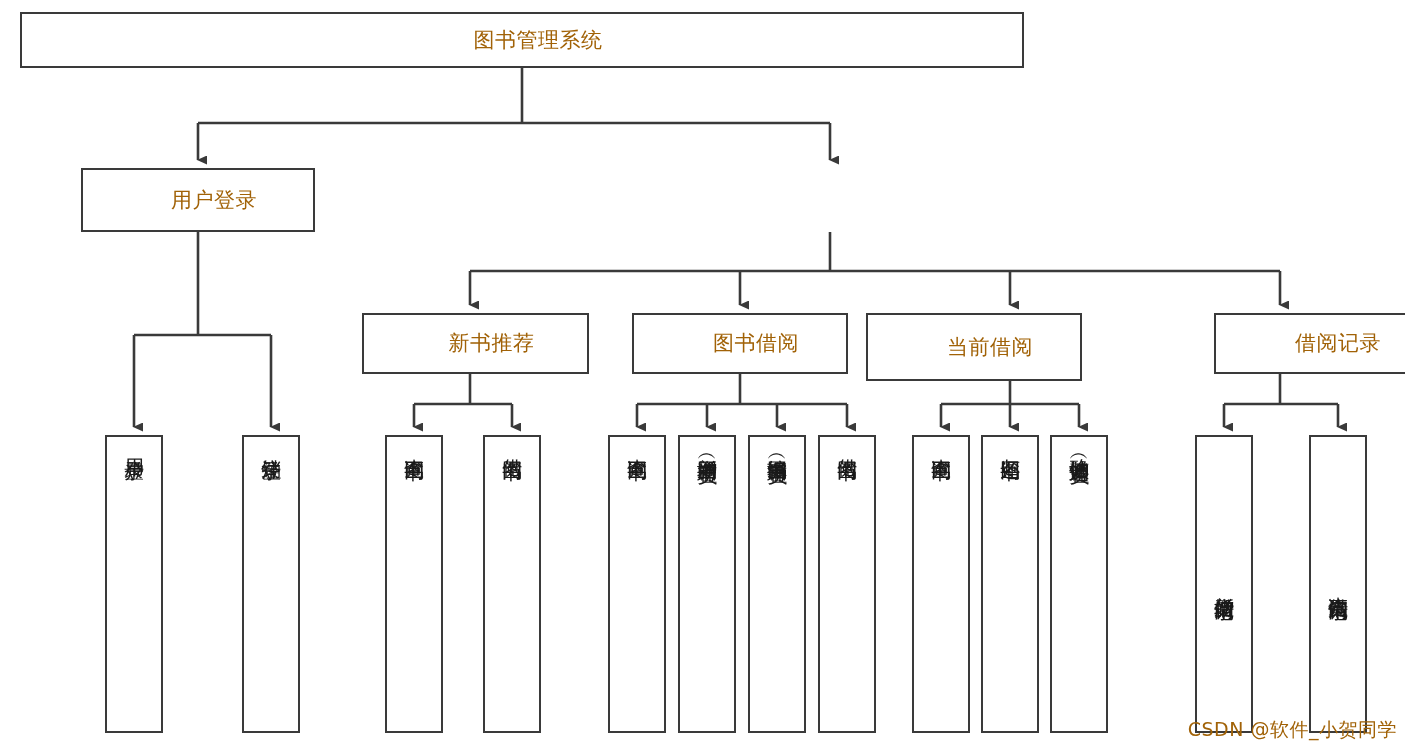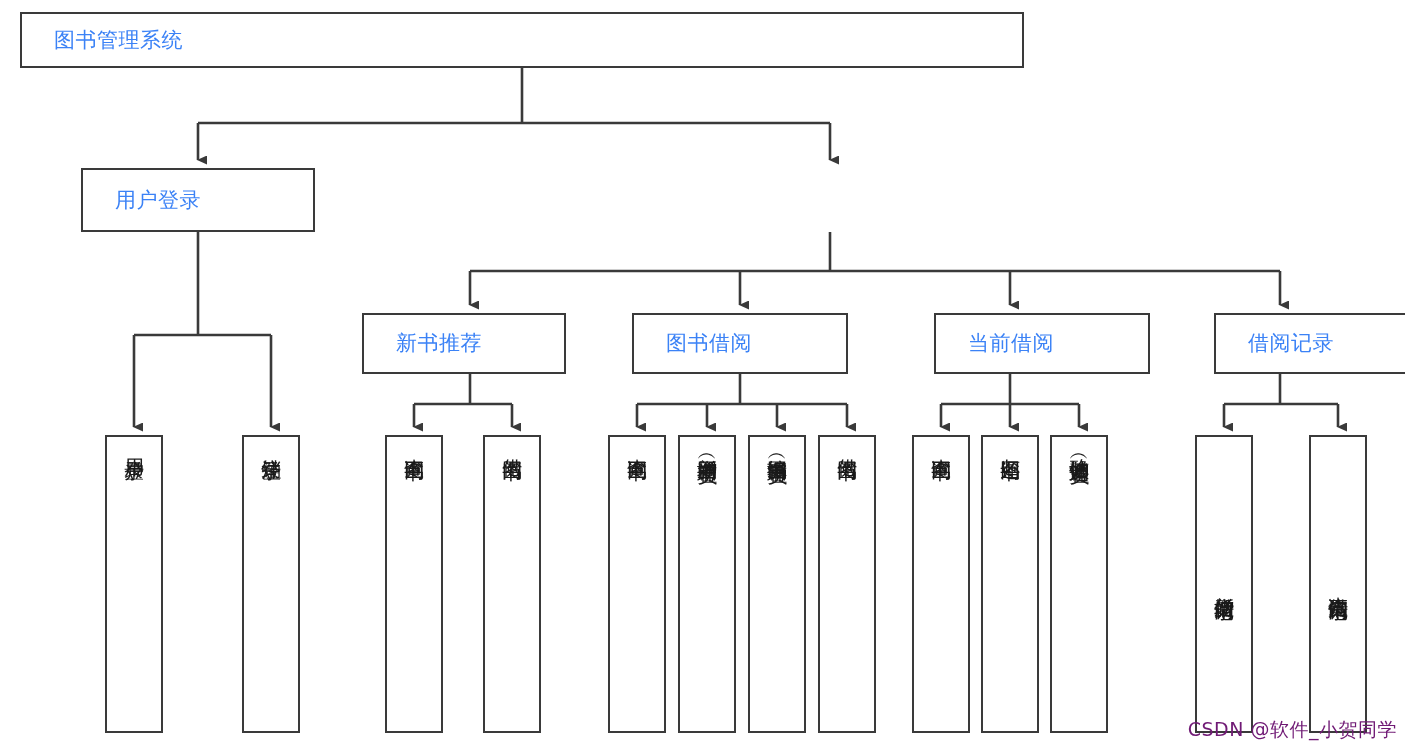--- a/index.html
+++ b/index.html
@@ -17,22 +17,22 @@
     background: #ffffff;
     overflow: hidden;
   }
   .box {
     position: absolute;
     box-sizing: border-box;
     border: 2.5px solid #3a3a3a;
     background: #ffffff;
     display: flex;
     align-items: center;
-    justify-content: flex-start;
-    color: #3b82f6;
+    justify-content: center;
+    color: #a16207;
     padding-left: 32px;
   }
   .box .label {
     font-size: 21px;
     line-height: 1.25;
     letter-spacing: 0.5px;
     white-space: nowrap;
   }
   .leaf {
     position: absolute;
@@ -63,21 +63,21 @@
     top: 0;
     width: 1405px;
     height: 747px;
     pointer-events: none;
   }
   .watermark {
     position: absolute;
     right: 8px;
     bottom: 4px;
     font-size: 19px;
-    color: #701a75;
+    color: #a16207;
     white-space: nowrap;
     letter-spacing: 0.5px;
   }
 </style>
 </head>
 <body>
 
 <div id="canvas">
 
   <svg class="wires" viewBox="0 0 1405 747">
@@ -131,27 +131,27 @@
   </svg>
 
   <div class="box" style="left:20px; top:12px; width:1004px; height:56px;">
     <span class="label">图书管理系统</span>
   </div>
 
   <div class="box" style="left:81px; top:168px; width:234px; height:64px;">
     <span class="label">用户登录</span>
   </div>
 
-  <div class="box" style="left:362px; top:313px; width:204px; height:61px;">
+  <div class="box" style="left:362px; top:313px; width:227px; height:61px;">
     <span class="label">新书推荐</span>
   </div>
   <div class="box" style="left:632px; top:313px; width:216px; height:61px;">
     <span class="label">图书借阅</span>
   </div>
-  <div class="box" style="left:934px; top:313px; width:216px; height:61px;">
+  <div class="box" style="left:866px; top:313px; width:216px; height:68px;">
     <span class="label">当前借阅</span>
   </div>
   <div class="box" style="left:1172px; top:313px; width:216px; height:61px;margin-left:42px;">
     <span class="label">借阅记录</span>
   </div>
 
   <div class="leaf" style="left:105px; top:435px; width:58px; height:298px;">
     <span class="vlabel">用户登录</span>
   </div>
   <div class="leaf" style="left:242px; top:435px; width:58px; height:298px;">

